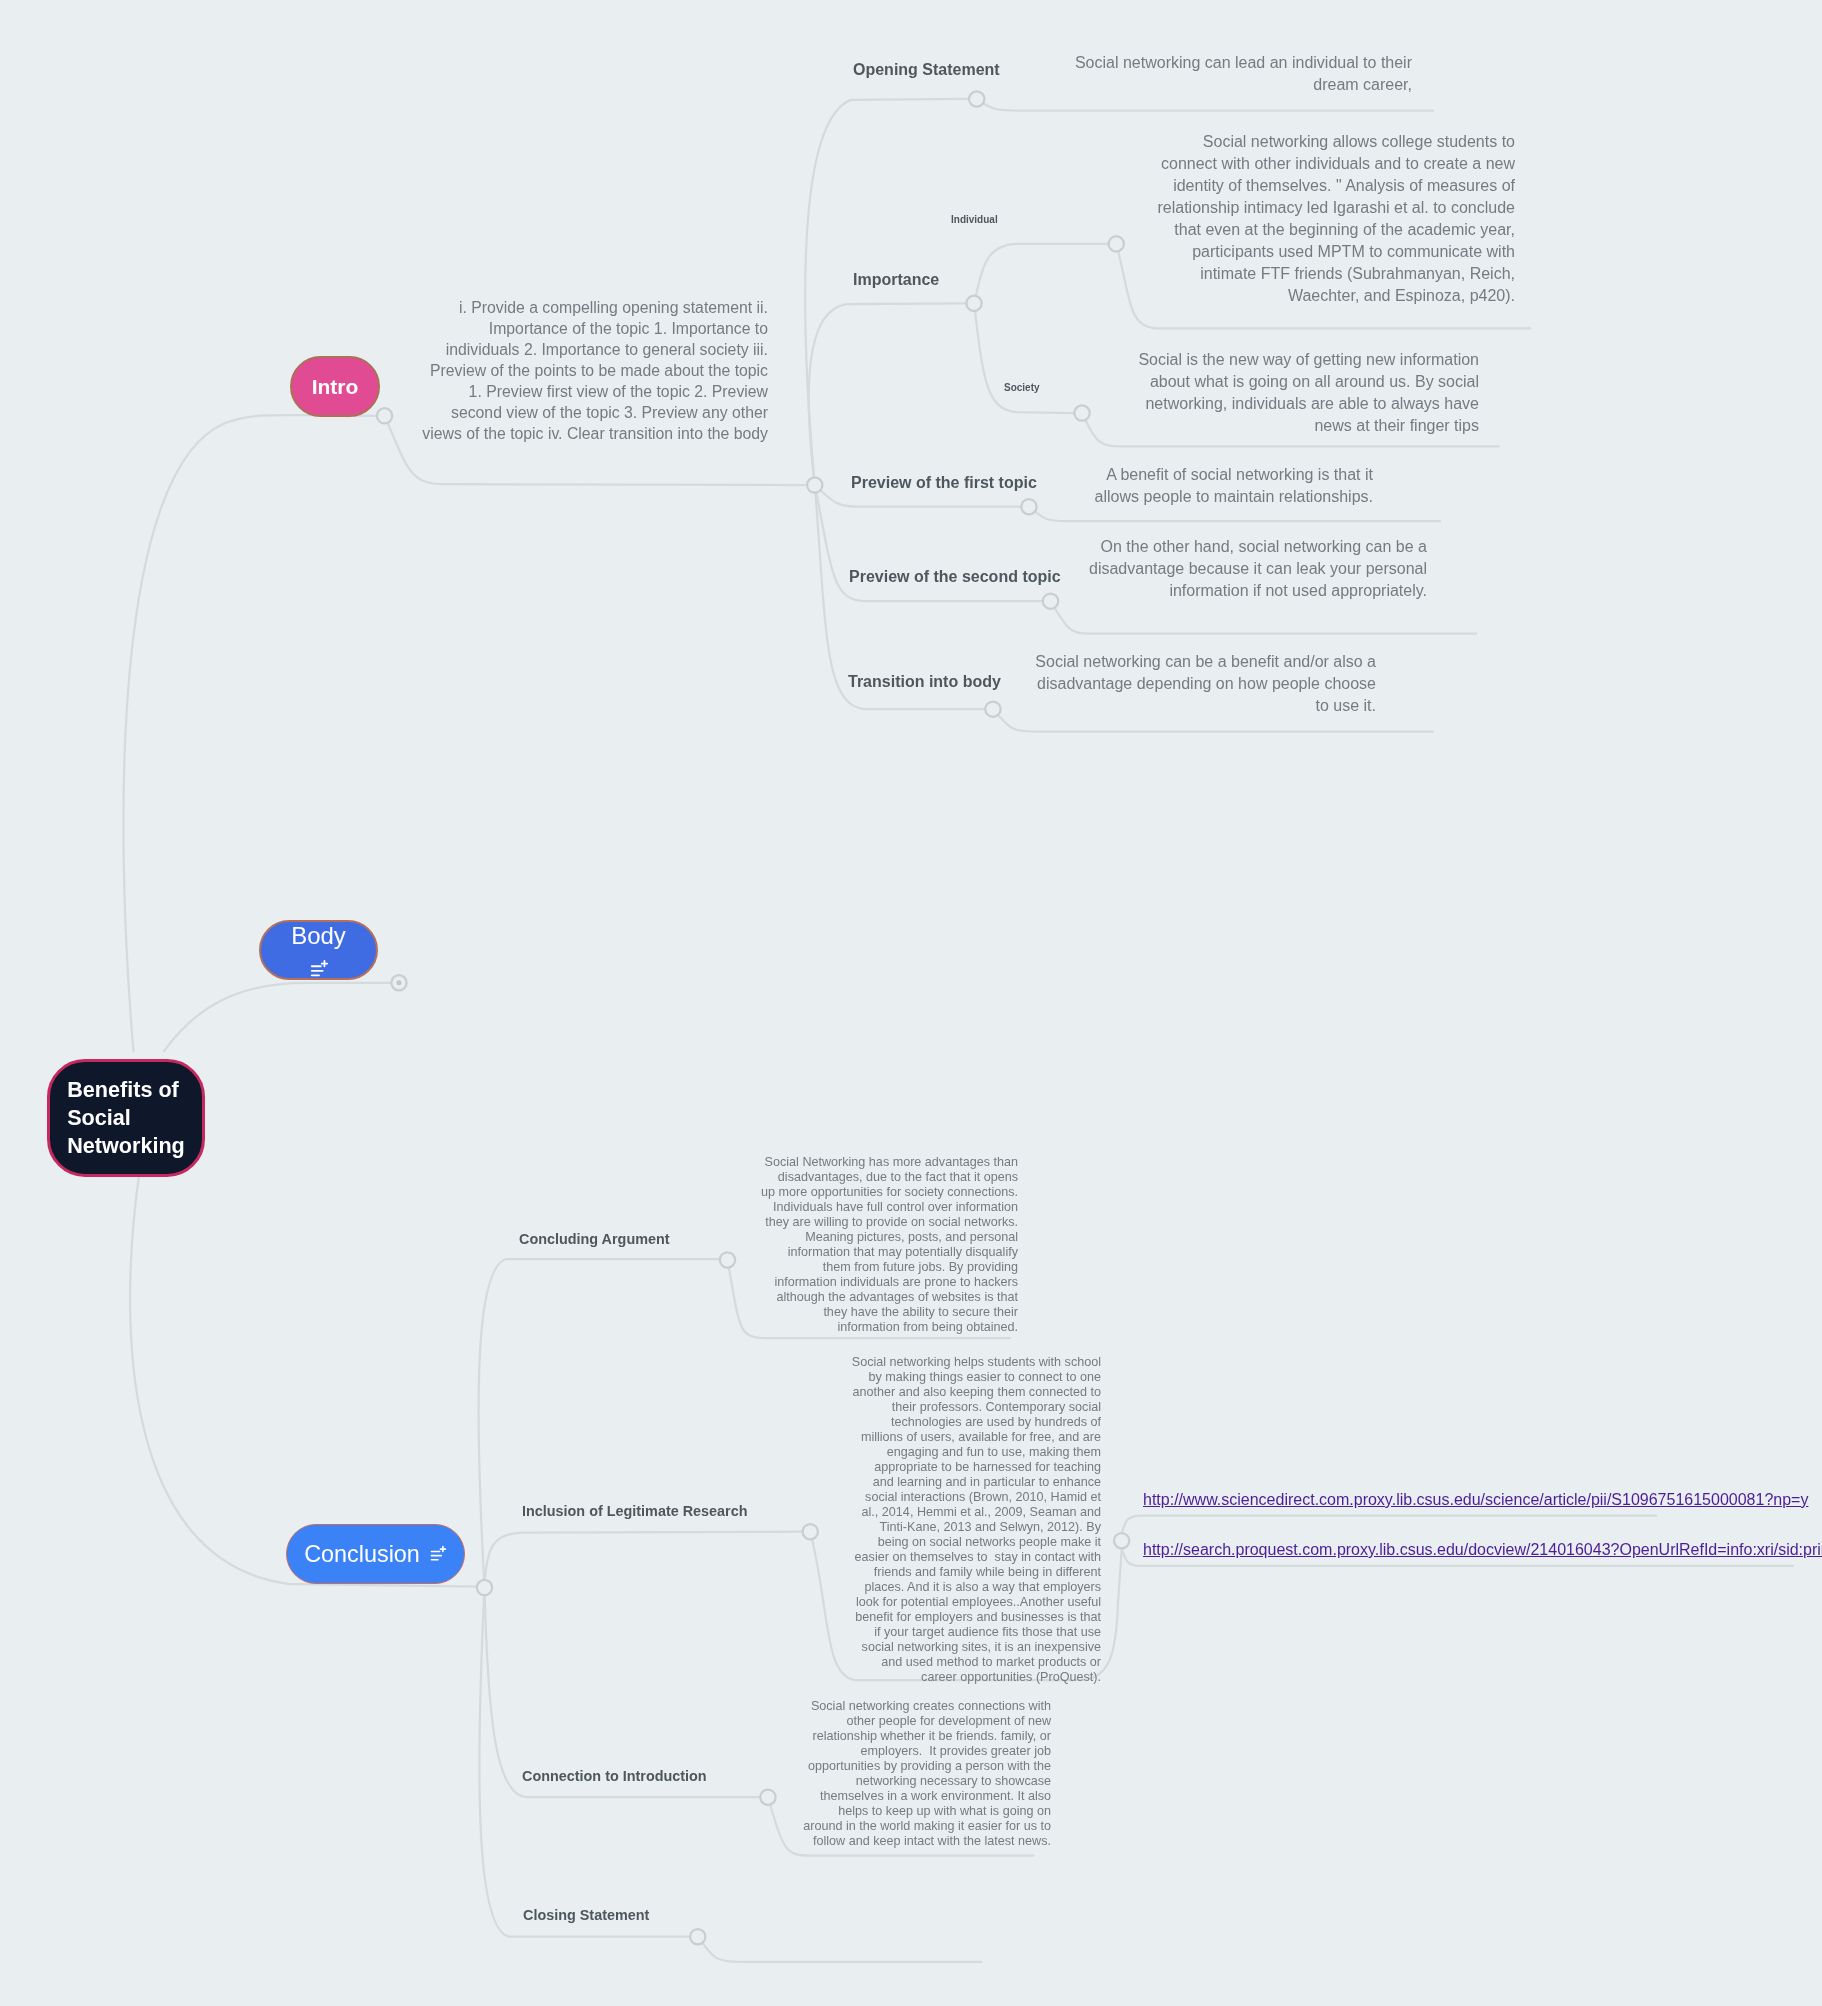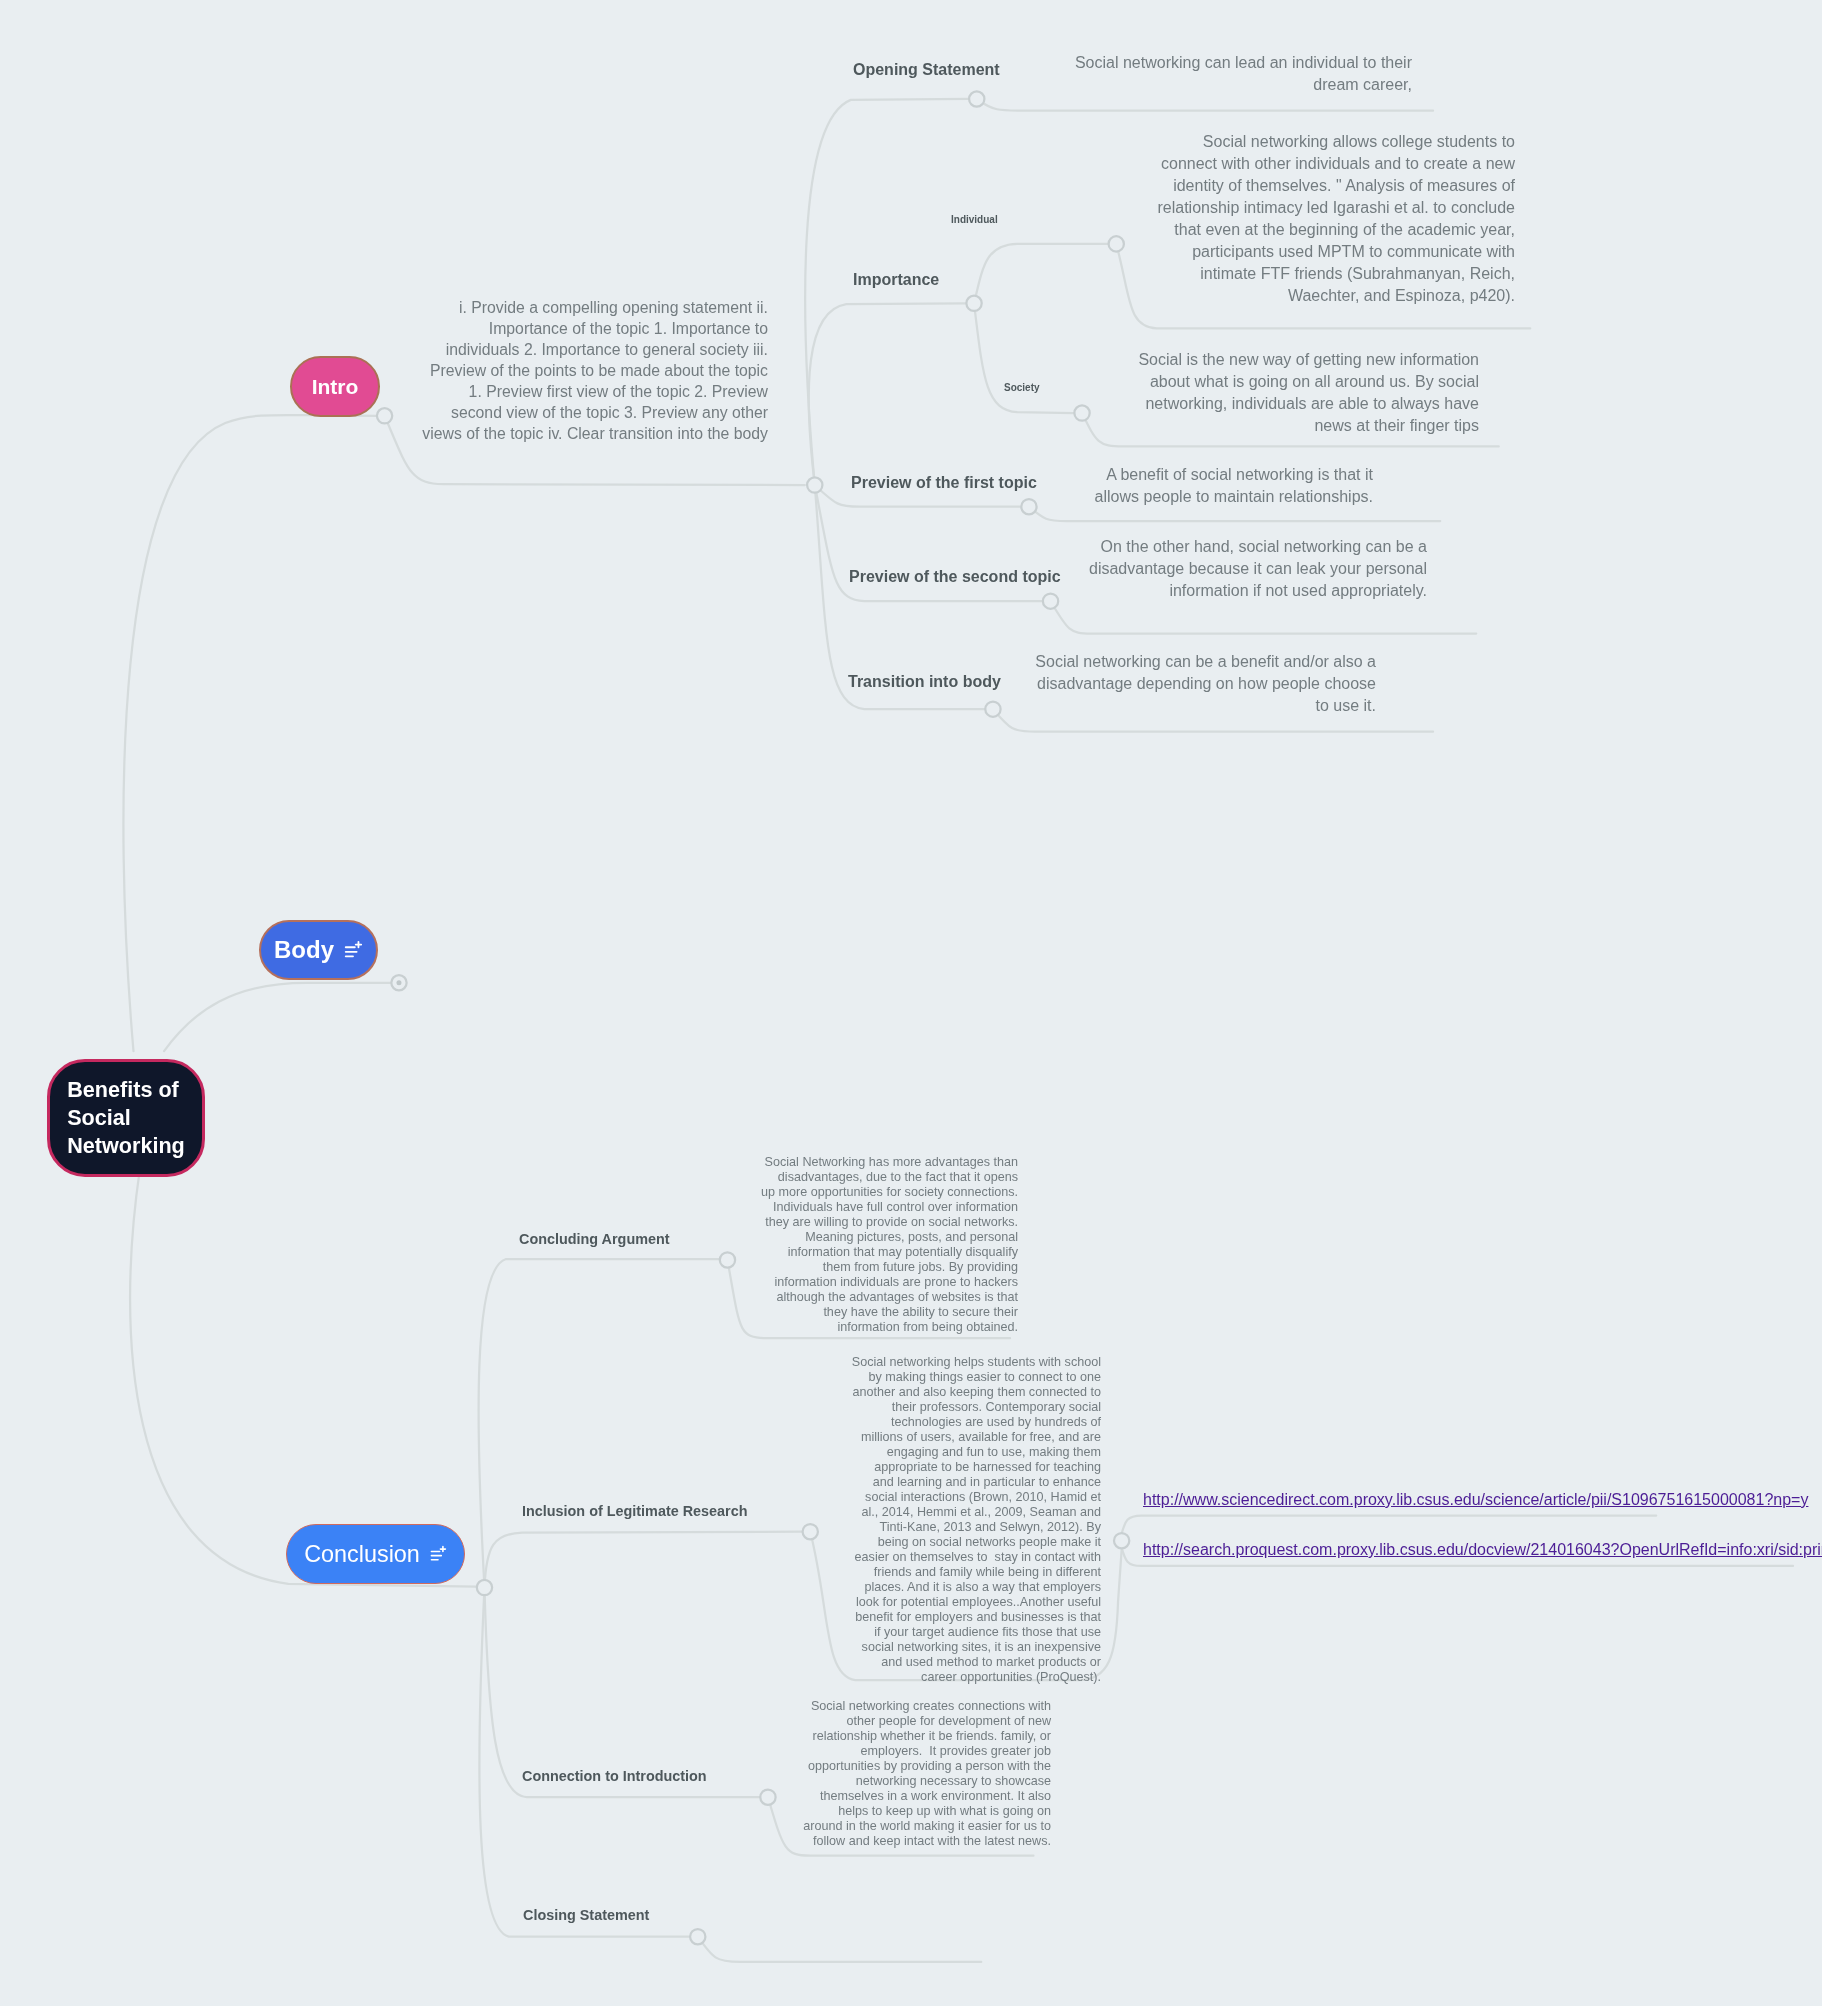--- a/index.html
+++ b/index.html
@@ -86,21 +86,21 @@
               font-size:21.6px;font-weight:bold;line-height:28px;white-space:pre-line;">Benefits of
 Social
 Networking</div>
 
   <div class="el node" style="left:290px;top:356px;width:90px;height:61px;border-radius:31px;
               background:#e14b93;border:2.7px solid #aa7154;font-size:21px;font-weight:bold;">
     <span>Intro</span>
   </div>
 
   <div class="el node" style="left:259px;top:920px;width:119px;height:60px;border-radius:31px;
-              background:#3f6be3;border:2.7px solid #b5705c;font-size:24px;font-weight:bold;">
+              background:#3f6be3;border:2.7px solid #b5705c;font-size:24px;font-weight:normal;flex-direction:column;">
     <span>Body</span>
     <span class="notes-icon">
       <svg width="20" height="20" viewBox="0 0 22 22">
         <g stroke="#ffffff" stroke-width="2" stroke-linecap="round">
           <line x1="3" y1="8" x2="13" y2="8"></line>
           <line x1="3" y1="13" x2="15" y2="13"></line>
           <line x1="3" y1="18" x2="11" y2="18"></line>
           <line x1="17" y1="2" x2="17" y2="8"></line>
           <line x1="14" y1="5" x2="20" y2="5"></line>
         </g>

